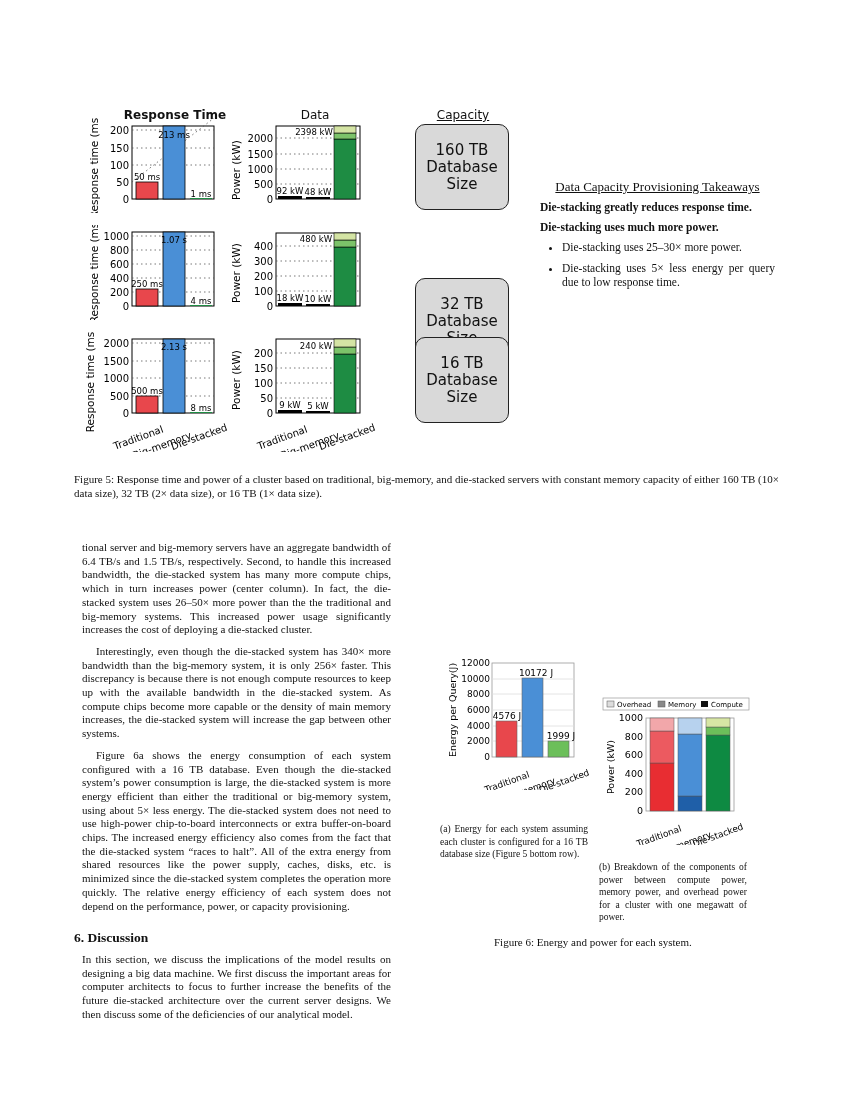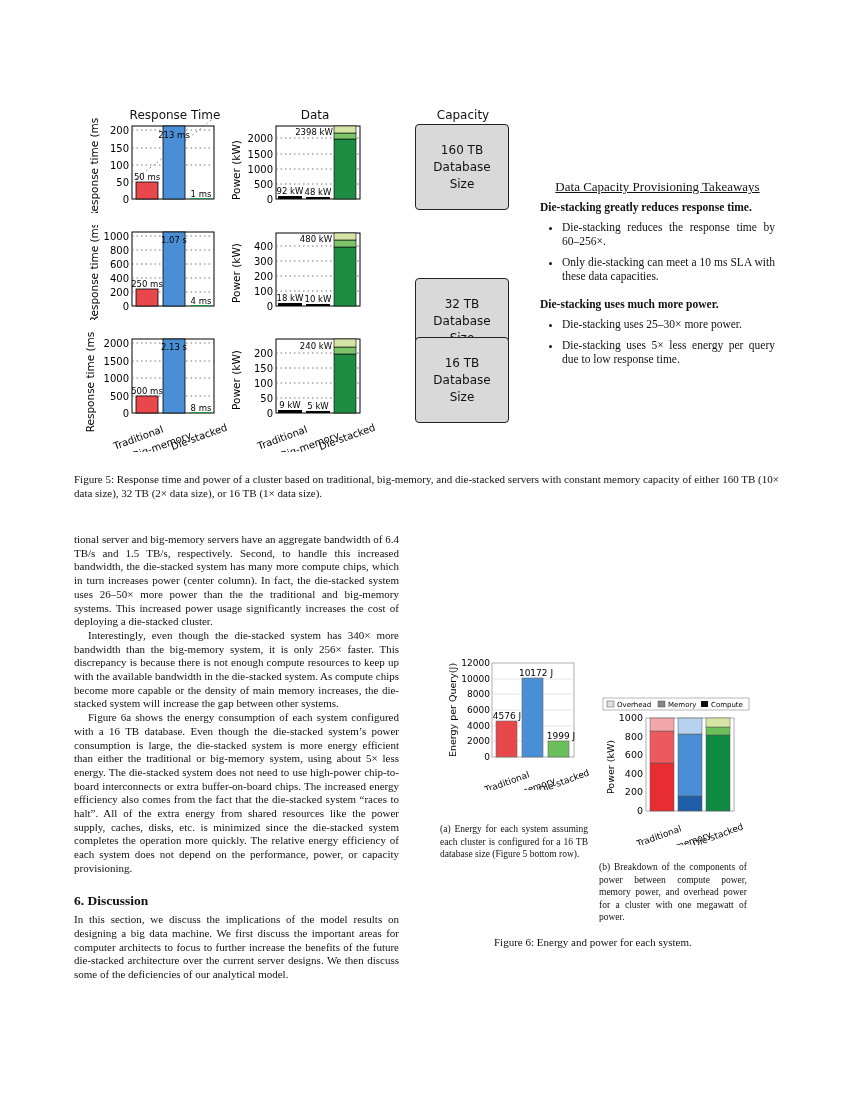--- a/index.html
+++ b/index.html
@@ -1,40 +1,40 @@
 <!DOCTYPE html>
 <html><head>
 <meta charset="utf-8">
 <style>
   html, body { margin:0; padding:0; background:#ffffff; }
   body { width:850px; height:1100px; position:relative; overflow:hidden; font-family:"Liberation Serif", serif; color:#111; }
   .abs { position:absolute; }
   .chart-title { font-family:"DejaVu Sans", sans-serif; font-size:12px; text-align:center; }
   svg text { font-family:"DejaVu Sans", sans-serif; }
-  .capbox { position:absolute; width:94px; height:86px; background:#d9d9d9; border:1.5px solid #222; border-radius:4px; box-sizing:border-box;
-            display:flex; flex-direction:column; align-items:center; justify-content:center; font-family:"DejaVu Sans", sans-serif; font-size:12px; line-height:17px; text-align:center; }
+  .capbox { position:absolute; width:94px; height:86px; background:#d9d9d9; border:1.5px solid #222; border-radius:10px; box-sizing:border-box;
+            display:flex; flex-direction:column; align-items:center; justify-content:center; font-family:"DejaVu Sans", sans-serif; font-size:15px; line-height:17px; text-align:center; }
   .takeaways { position:absolute; left:540px; top:180px; width:235px; font-size:11.5px; line-height:14px; }
   .tk-title { text-align:center; font-size:13px; text-decoration:underline; margin-bottom:0; }
   .tk-head { font-weight:bold; font-size:11.5px; margin:6px 0 6px 0; }
   .tk-list { margin:0 0 14px 0; padding-left:22px; }
   .tk-list li { margin-bottom:7px; text-align:justify; }
   .caption5 { position:absolute; left:74px; top:472px; width:705px; font-size:11px; line-height:14px; text-align:justify; }
   .body-col { position:absolute; left:74px; top:533px; width:325px; font-size:11px; line-height:13.7px; text-align:justify; }
-  .body-col p { margin:0; }
+  .body-col p { margin:8px; }
   .body-col p.ind { text-indent:14px; }
   .sec-title { font-weight:bold; font-size:13.5px; margin:18px 0 6px 0; }
   .subcap { position:absolute; font-size:9.5px; line-height:12.5px; text-align:justify; }
   .caption6 { position:absolute; left:494px; top:936px; font-size:11px; }
 </style>
 </head>
 <body>
 
-<div class="abs chart-title" style="left:120px;top:108px;width:110px;">Response Time</div>
+<div class="abs chart-title" style="left:120px;top:108px;width:110px;font-weight:bold;">Response Time</div>
 <div class="abs chart-title" style="left:275px;top:108px;width:80px;">Data</div>
-<div class="abs chart-title" style="left:418px;top:108px;width:90px;">Capacity</div>
+<div class="abs chart-title" style="left:418px;top:108px;width:90px;text-decoration:underline;">Capacity</div>
 
 <svg class="abs" style="left:82px;top:118px;" width="140" height="95">
   <text transform="translate(16,48) rotate(-90)" font-size="10.5" text-anchor="middle">Response time (ms)</text>
   <rect x="50" y="8" width="82" height="73" fill="#fff" stroke="#000" stroke-width="1"></rect>
   <g stroke="#555" stroke-dasharray="1.5,3" stroke-width="0.8">
       <line x1="50" x2="132" y1="64"></line>
       <line x1="50" x2="132" y1="47" y2="47"></line>
       <line x1="50" x2="132" y1="30" y2="30"></line>
       <line x1="50" x2="132" y1="12" y2="12"></line>
     </g>
@@ -215,24 +215,20 @@
 </div>
 <div class="capbox" style="left:415px;top:337px;">
   <div>16 TB</div>
   <div>Database</div>
   <div>Size</div>
 </div>
 
 <div class="takeaways">
   <div class="tk-title">Data Capacity Provisioning Takeaways</div>
   <div class="tk-head">Die-stacking greatly reduces response time.</div>
-  <ul class="tk-list">
-    <li>Die-stacking reduces the response time by 60–256×.</li>
-    <li>Only die-stacking can meet a 10 ms SLA with these data capacities.</li>
-  </ul>
   <div class="tk-head">Die-stacking uses much more power.</div>
   <ul class="tk-list">
     <li>Die-stacking uses 25–30× more power.</li>
     <li>Die-stacking uses 5× less energy per query due to low response time.</li>
   </ul>
 </div>
 
 <div class="caption5">Figure 5: Response time and power of a cluster based on traditional, big-memory, and die-stacked servers with constant memory capacity of either 160 TB (10× data size), 32 TB (2× data size), or 16 TB (1× data size).</div>
 
 <div class="body-col">

